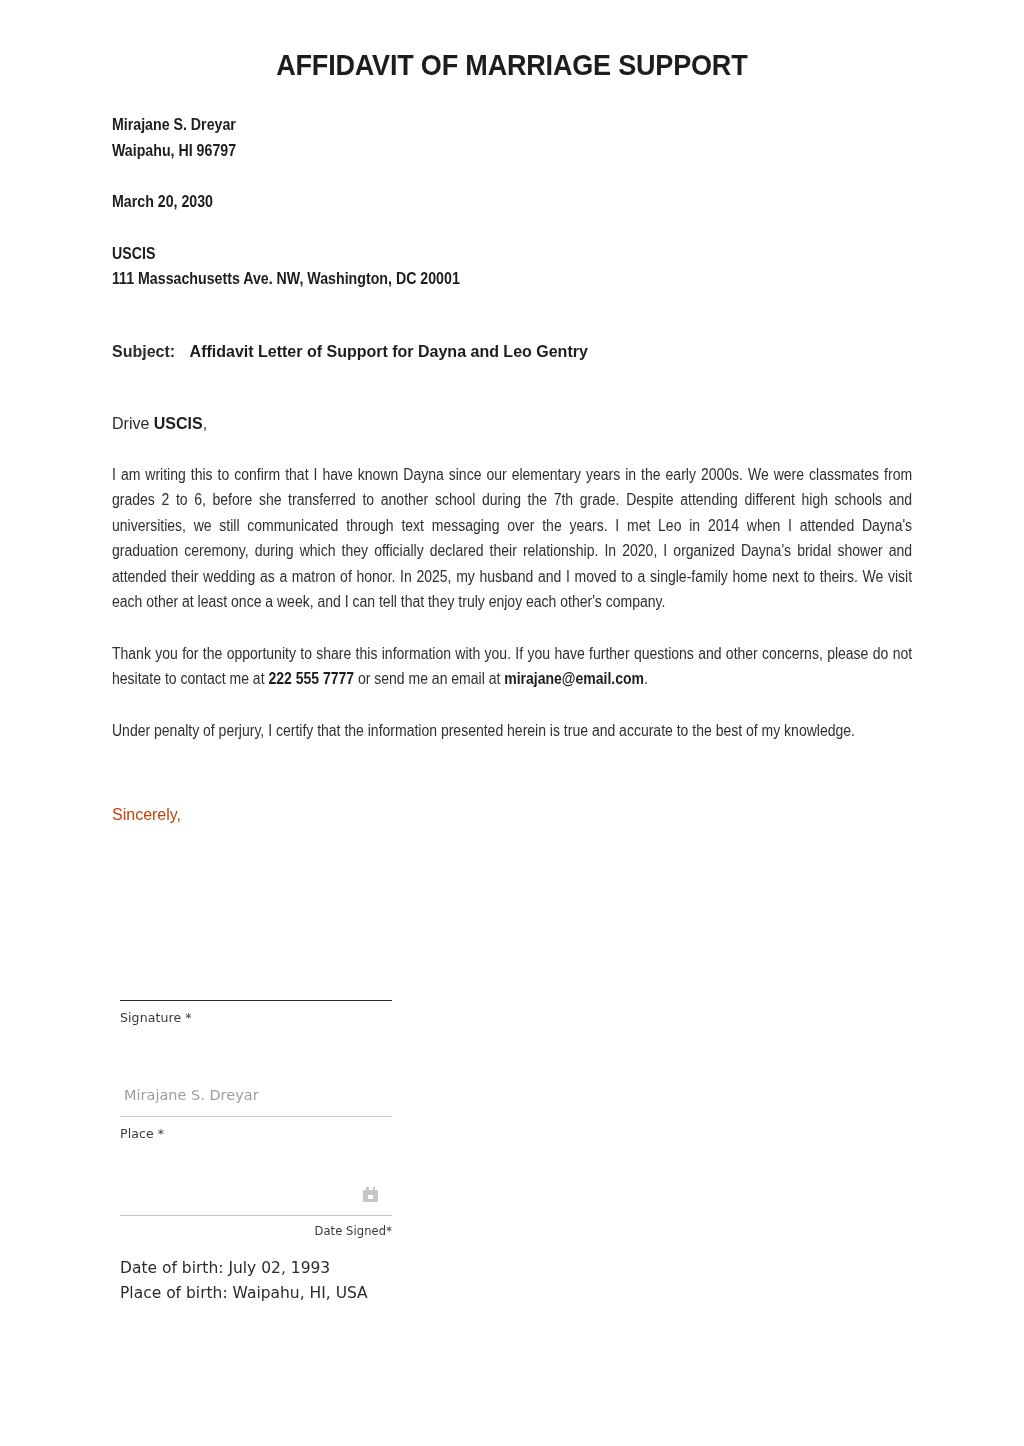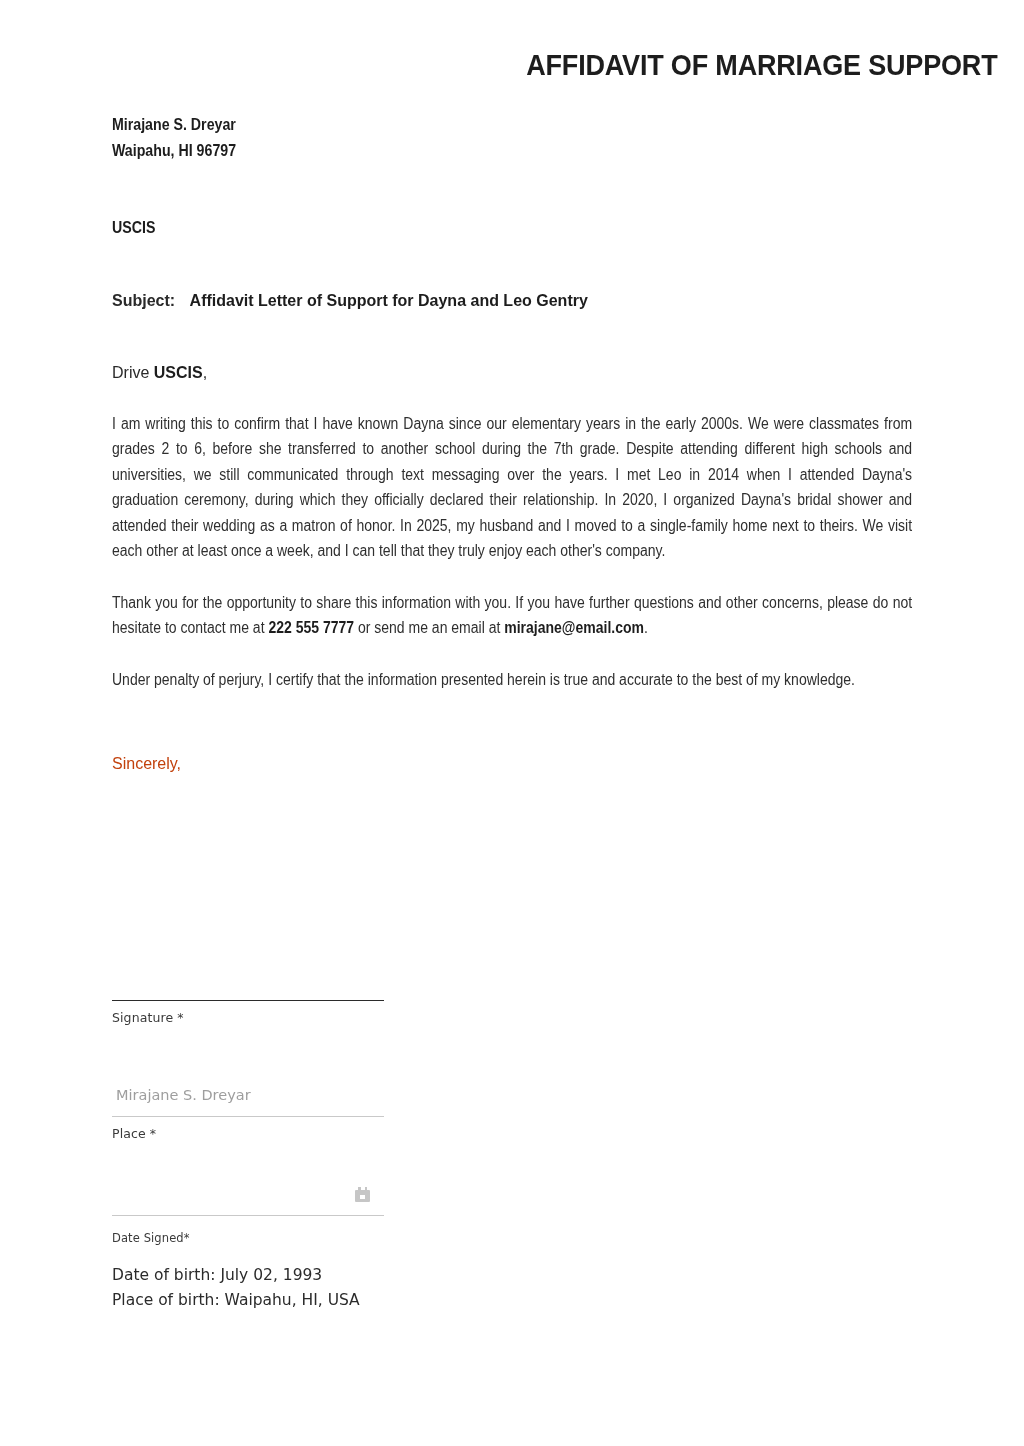--- a/index.html
+++ b/index.html
@@ -30,21 +30,21 @@
     font-family: "Liberation Sans", sans-serif;
     transform: scaleX(0.86);
     transform-origin: left center;
   }
 
   .doc-title {
     position: absolute;
     left: 0;
     top: 48px;
     width: 1024px;
-    text-align: right;
+    text-align: center;
     font-size: 30px;
     font-weight: bold;
     letter-spacing: -0.2px;
     color: #1d1d1d;
   }
   .doc-title .narrow {
     display: inline-block;
     transform: scaleX(0.9);
     transform-origin: center center;
   }
@@ -109,21 +109,21 @@
   .closing {
     margin-top: 60px;
     font-size: 16px;
     line-height: 24px;
     color: #c2410c;
   }
 
   
   .form {
     position: absolute;
-    left: 112px;
+    left: 120px;
     top: 1000px;
     width: 272px;
   }
   .field { position: relative; }
 
   .rule-dark {
     border-bottom: 1.6px solid #2b2b2b;
     height: 0;
     width: 272px;
   }
@@ -135,21 +135,22 @@
 
   .field-label {
     font-family: "DejaVu Sans", sans-serif;
     font-size: 12.5px;
     color: #3a3a3a;
     margin-top: 9px;
     letter-spacing: 0.1px;
   }
   .field-label.tight {
     font-size: 11.5px;
-    margin-top: 15px;
+    margin-top: 8px;
+    text-align: right;
   }
 
   .input-row {
     height: 42px;
     display: flex;
     align-items: center;
     justify-content: space-between;
   }
   .placeholder {
     font-family: "DejaVu Sans", sans-serif;
@@ -212,25 +213,29 @@
 
   <div class="letter">
 
     <div class="addr-block">
       <div class="line"><span class="narrow">Mirajane S. Dreyar</span></div>
       <div class="line"><span class="narrow">Waipahu, HI 96797</span></div>
     </div>
 
     <div class="spacer-md"></div>
 
+    <div class="blk">
+      <span class="narrow">March 20, 2030</span>
+    </div>
 
     <div class="spacer-md"></div>
 
     <div class="blk">
       <div class="line"><span class="narrow">USCIS</span></div>
+      <div class="line"><span class="narrow">111 Massachusetts Ave. NW, Washington, DC 20001</span></div>
     </div>
 
     <div class="subject-row">
       <span class="narrow"><span class="lbl">Subject:</span><span class="lbl">&nbsp;</span><span class="val">Affidavit Letter of Support for Dayna and Leo Gentry</span></span>
     </div>
 
     <div class="salutation">
       <span class="narrow"><span>Drive</span><span>&nbsp;</span><span class="who">USCIS</span><span>,</span></span>
     </div>
 

